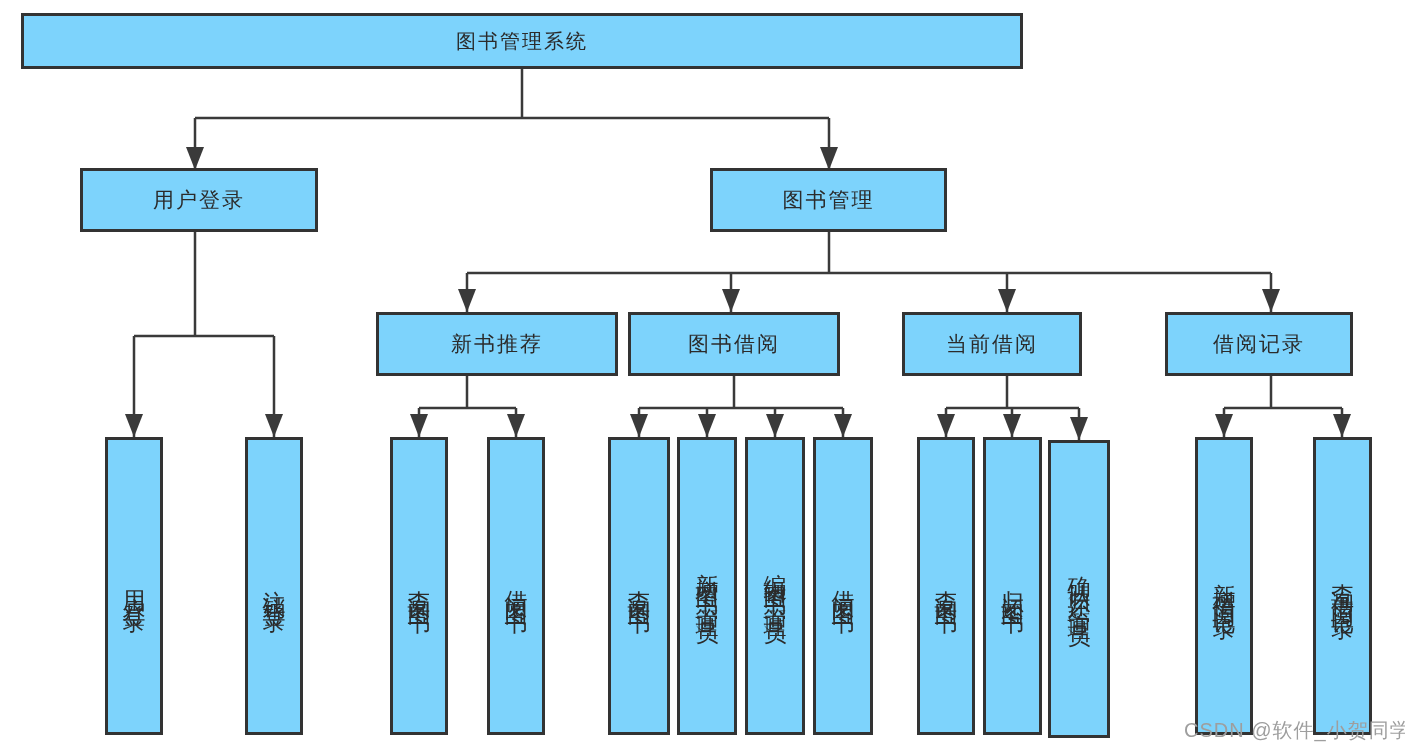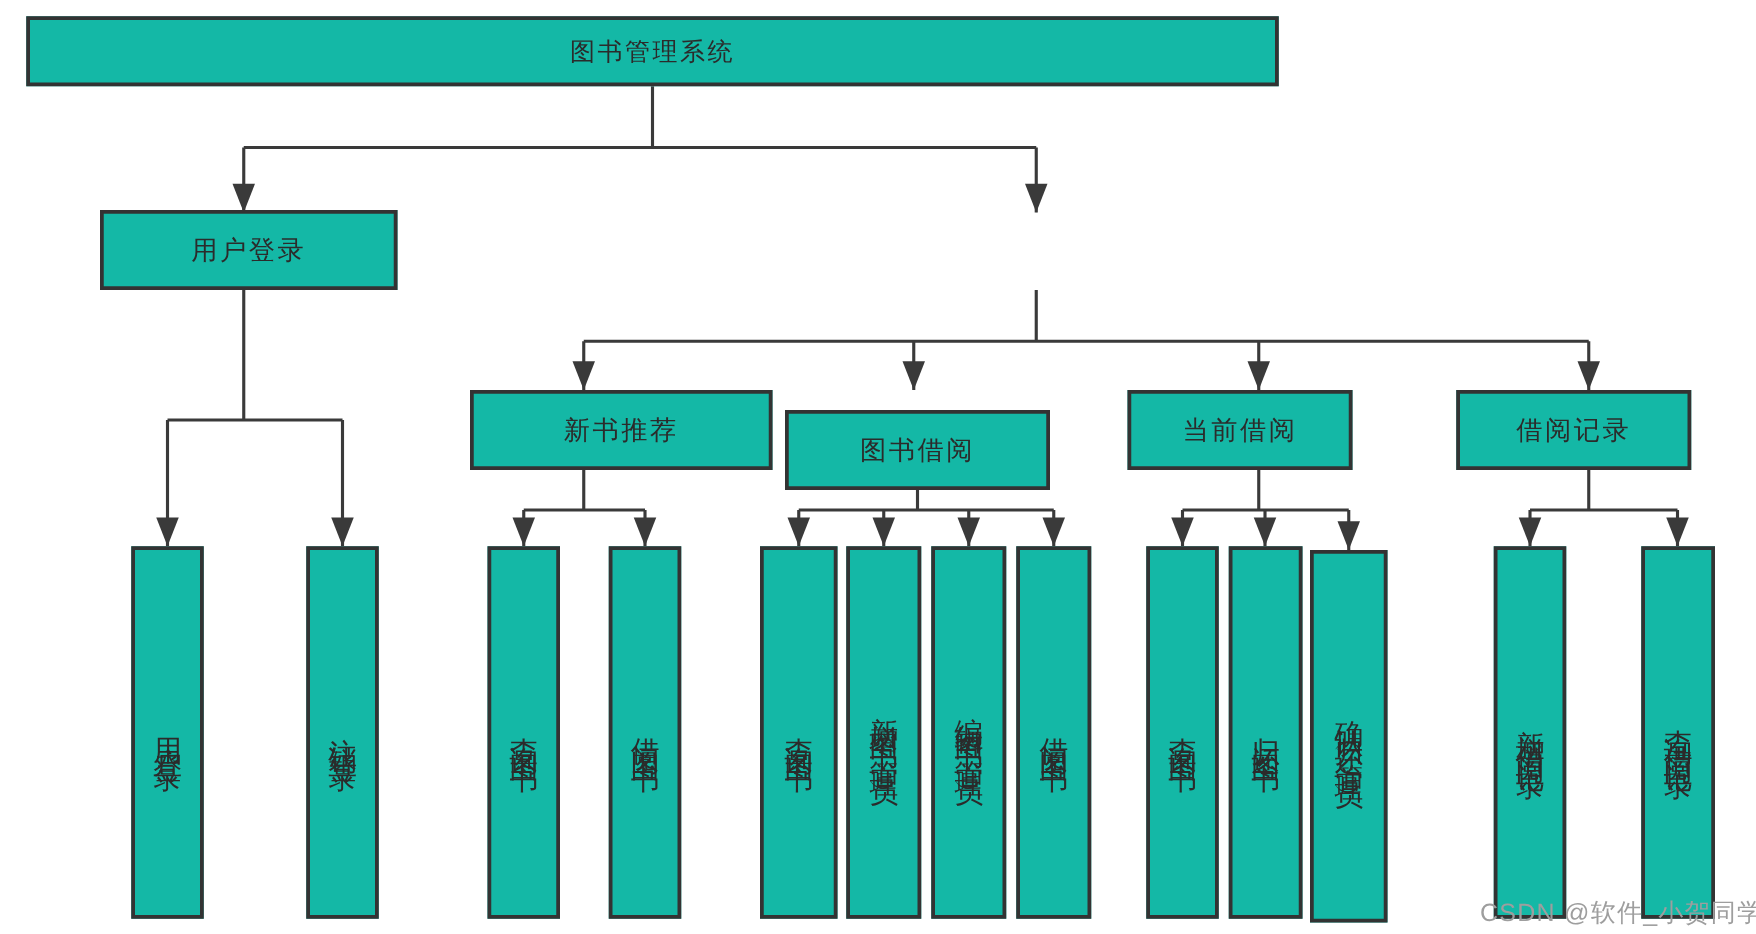--- a/index.html
+++ b/index.html
@@ -18,21 +18,21 @@
     font-family:"Liberation Sans","DejaVu Sans",sans-serif;
     color:var(--text);
   }
   #connectors{position:absolute;left:0;top:0;width:1405px;height:747px;}
   #connectors path{stroke:var(--line);stroke-width:2.5;fill:none;}
   #connectors polygon{fill:var(--line);stroke:none;}
   .box{
     position:absolute;
     box-sizing:border-box;
     border:3px solid var(--box_border);
-    background:#14b8a6;
+    background:#7dd3fc;
     display:flex;align-items:center;justify-content:center;
     text-align:center;
   }
   .hlabel{font-size:21px;letter-spacing:2px;white-space:nowrap;}
   .root .hlabel{font-size:20px;}
   .leaf{border-width:3px;}
   .vtext{
     writing-mode:vertical-rl;
     text-orientation:mixed;
     font-size:23px;
@@ -98,25 +98,28 @@
     <polygon points="1333,414 1351,414 1342,437"></polygon>
   </svg>
 
   <div class="box root" style="left:21px;top:13px;width:1002px;height:56px;">
     <span class="hlabel">图书管理系统</span>
   </div>
 
   <div class="box" style="left:80px;top:168px;width:238px;height:64px;">
     <span class="hlabel">用户登录</span>
   </div>
+  <div class="box" style="left:710px;top:168px;width:237px;height:64px;">
+    <span class="hlabel">图书管理</span>
+  </div>
 
   <div class="box" style="left:376px;top:312px;width:242px;height:64px;">
     <span class="hlabel">新书推荐</span>
   </div>
-  <div class="box" style="left:628px;top:312px;width:212px;height:64px;margin-top:16px;">
+  <div class="box" style="left:628px;top:312px;width:212px;height:64px;">
     <span class="hlabel">图书借阅</span>
   </div>
   <div class="box" style="left:902px;top:312px;width:180px;height:64px;text-align:center;">
     <span class="hlabel">当前借阅</span>
   </div>
   <div class="box" style="left:1165px;top:312px;width:188px;height:64px;">
     <span class="hlabel">借阅记录</span>
   </div>
 
   <div class="box leaf" style="left:105px;top:437px;width:58px;height:298px;">

